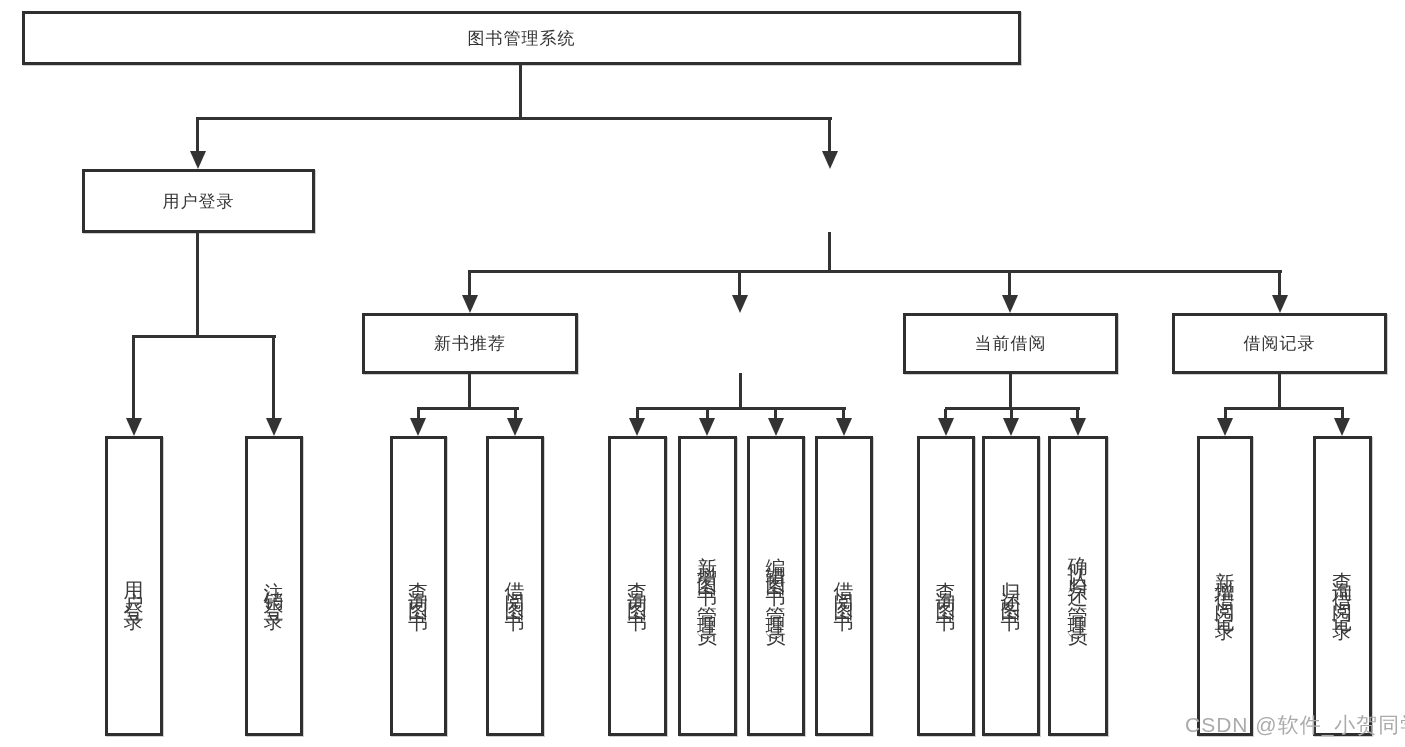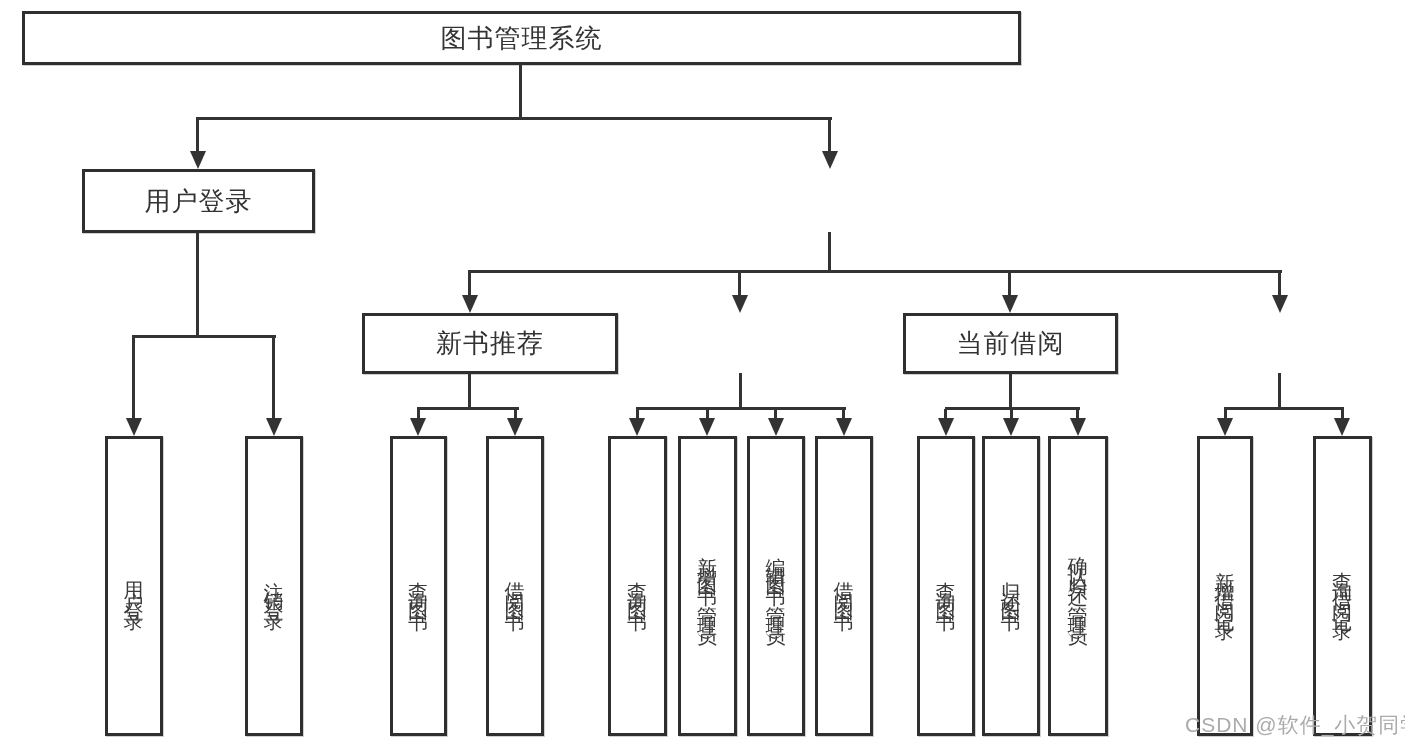--- a/index.html
+++ b/index.html
@@ -3,21 +3,21 @@
 <meta charset="utf-8">
 <style>
   html,body{margin:0;padding:0;background:#ffffff;}
   body{font-family:"Liberation Sans",sans-serif;}
   .canvas{position:relative;width:1405px;height:747px;background:#ffffff;overflow:hidden;}
   .box{
     position:absolute;box-sizing:border-box;background:#ffffff;
     border:3px solid #2f2f2f;display:flex;align-items:center;justify-content:center;
     color:#333333;box-shadow:1px 1px 0 rgba(120,120,120,.35);
   }
-  .hbox{font-size:26px;letter-spacing:1px;white-space:nowrap;}
+  .hbox{font-size:17px;letter-spacing:1px;white-space:nowrap;}
   .leaf{top:436px;height:300px;}
   .leaf .vtext{
     writing-mode:vertical-rl;text-orientation:mixed;
     font-size:20px;letter-spacing:10px;line-height:1;color:#3a3a3a;white-space:nowrap;
   }
   .vl{position:absolute;width:3px;background:#333333;}
   .hl{position:absolute;height:3px;background:#333333;}
   .ah{
     position:absolute;width:0;height:0;
     border-left:8px solid transparent;border-right:8px solid transparent;
@@ -59,25 +59,28 @@
   <div class="hl" style="left:468px;top:270px;width:814px;"></div>
   <div class="vl" style="left:468px;top:272px;height:24px;"></div>
   <div class="ah" style="left:462px;top:295px;"></div>
   <div class="vl" style="left:738px;top:272px;height:24px;"></div>
   <div class="ah" style="left:732px;top:295px;"></div>
   <div class="vl" style="left:1008px;top:272px;height:24px;"></div>
   <div class="ah" style="left:1002px;top:295px;"></div>
   <div class="vl" style="left:1278px;top:272px;height:24px;"></div>
   <div class="ah" style="left:1272px;top:295px;"></div>
 
-  <div class="box hbox" style="left:362px;top:313px;width:256px;height:61px;">
+  <div class="box hbox" style="left:362px;top:313px;width:216px;height:61px;">
     <span>新书推荐</span>
   </div>
   <div class="box hbox" style="left:903px;top:313px;width:215px;height:61px;">
     <span>当前借阅</span>
+  </div>
+  <div class="box hbox" style="left:1172px;top:313px;width:215px;height:61px;">
+    <span>借阅记录</span>
   </div>
 
   <div class="vl" style="left:468px;top:373px;height:36px;"></div>
   <div class="hl" style="left:417px;top:407px;width:102px;"></div>
   <div class="vl" style="left:417px;top:409px;height:10px;"></div>
   <div class="ah" style="left:410px;top:418px;"></div>
   <div class="vl" style="left:514px;top:409px;height:10px;"></div>
   <div class="ah" style="left:507px;top:418px;"></div>
 
   <div class="vl" style="left:739px;top:373px;height:36px;"></div>

